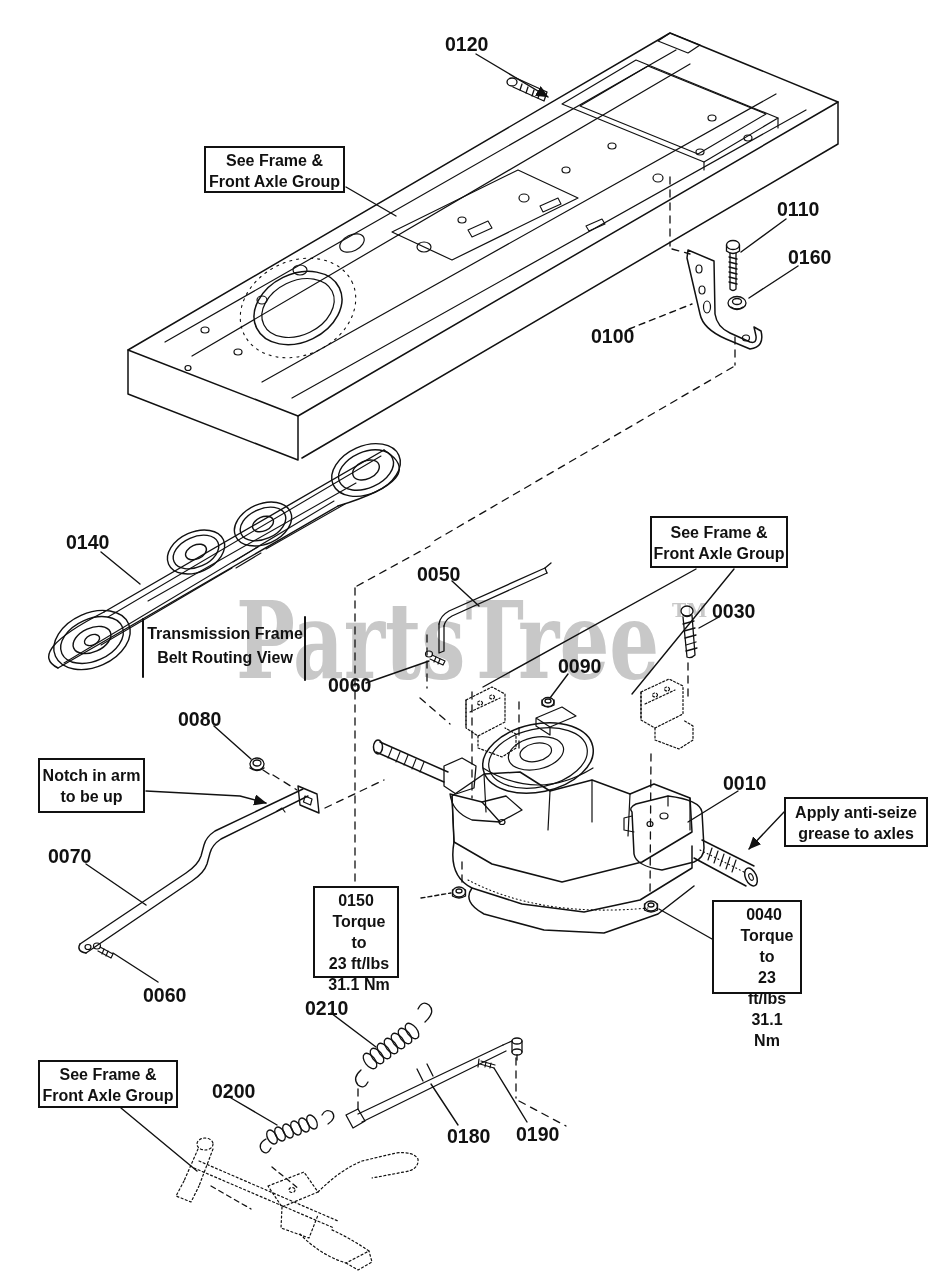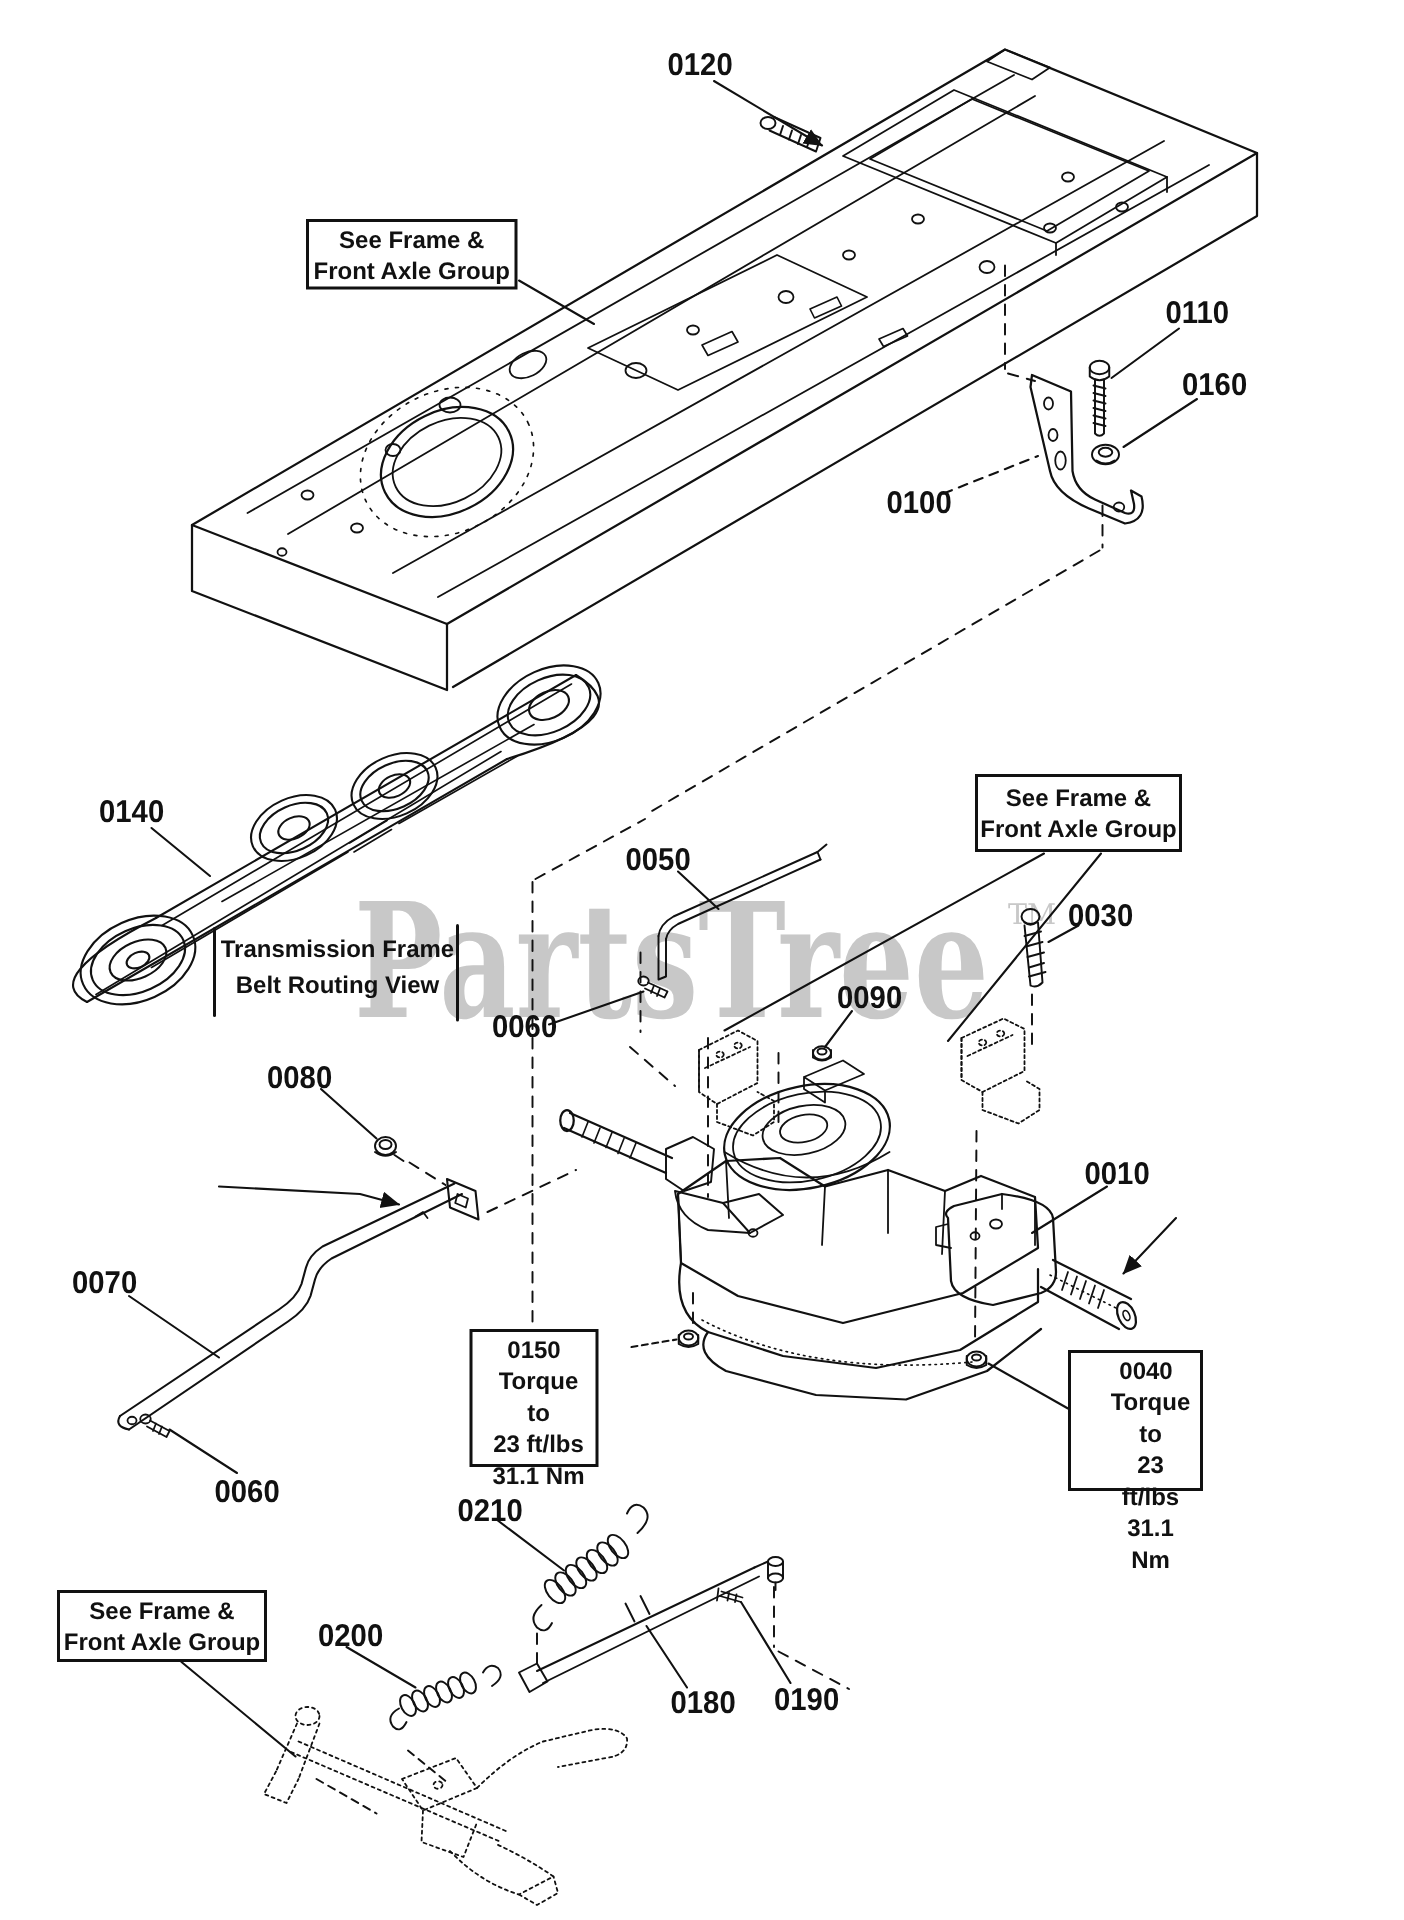--- a/index.html
+++ b/index.html
@@ -3,21 +3,21 @@
 <meta charset="utf-8">
 <style>
   html,body{margin:0;padding:0;background:#fff;}
   #stage{position:relative;width:936px;height:1280px;background:#fff;overflow:hidden;
          font-family:"Liberation Sans",sans-serif;color:#111;}
   
   #watermark{position:absolute;left:236px;top:596px;font-family:"DejaVu Serif",serif;
              font-weight:bold;font-size:106px;line-height:0.85;color:#c8c8c8;
              transform:scaleX(0.74);transform-origin:left top;white-space:nowrap;z-index:0;}
   #watermark-tm{position:absolute;left:672px;top:599px;font-family:"DejaVu Serif",serif;
-             font-weight:normal;font-size:19px;color:#c8c8c8;z-index:0;}
+             font-weight:bold;font-size:19px;color:#c8c8c8;z-index:0;}
   svg#art{position:absolute;left:0;top:0;z-index:1;}
   
   .plabel{position:absolute;font-weight:bold;font-size:21px;line-height:1;
           transform:scaleX(0.93);transform-origin:left top;z-index:2;white-space:nowrap;}
   
   .nbox{position:absolute;border:2px solid #111;background:#fff;z-index:2;
         font-weight:bold;font-size:16px;line-height:21px;text-align:center;box-sizing:border-box;}
   .nbox .ln{display:block;text-align:center;}
   .tbox{text-align:left;padding:2px 4px 0 10px;}
   .tbox .num{display:block;text-align:center;padding-right:6px;}
@@ -356,21 +356,29 @@
   <div class="nbox" style="left:204px;top:146px;width:141px;height:47px;padding-top:2px;">
     <span class="ln">See Frame &amp;</span>
     <span class="ln">Front Axle Group</span>
   </div>
 
   <div class="nbox" style="left:650px;top:516px;width:138px;height:52px;padding-top:4px;">
     <span class="ln">See Frame &amp;</span>
     <span class="ln">Front Axle Group</span>
   </div>
 
-
+  <div class="nbox" style="left:38px;top:758px;width:107px;height:55px;padding-top:5px;">
+    <span class="ln">Notch in arm</span>
+    <span class="ln">to be up</span>
+  </div>
+
+  <div class="nbox" style="left:784px;top:797px;width:144px;height:50px;padding-top:3px;">
+    <span class="ln">Apply anti-seize</span>
+    <span class="ln">grease to axles</span>
+  </div>
 
   <div class="nbox tbox" style="left:313px;top:886px;width:86px;height:92px;">
     <span class="num">0150</span>
     <span class="ln">Torque to</span>
     <span class="ln">23 ft/lbs</span>
     <span class="ln">31.1 Nm</span>
   </div>
 
   <div class="nbox tbox" style="left:712px;top:900px;width:90px;height:94px;padding-left:24px;">
     <span class="num">0040</span>

